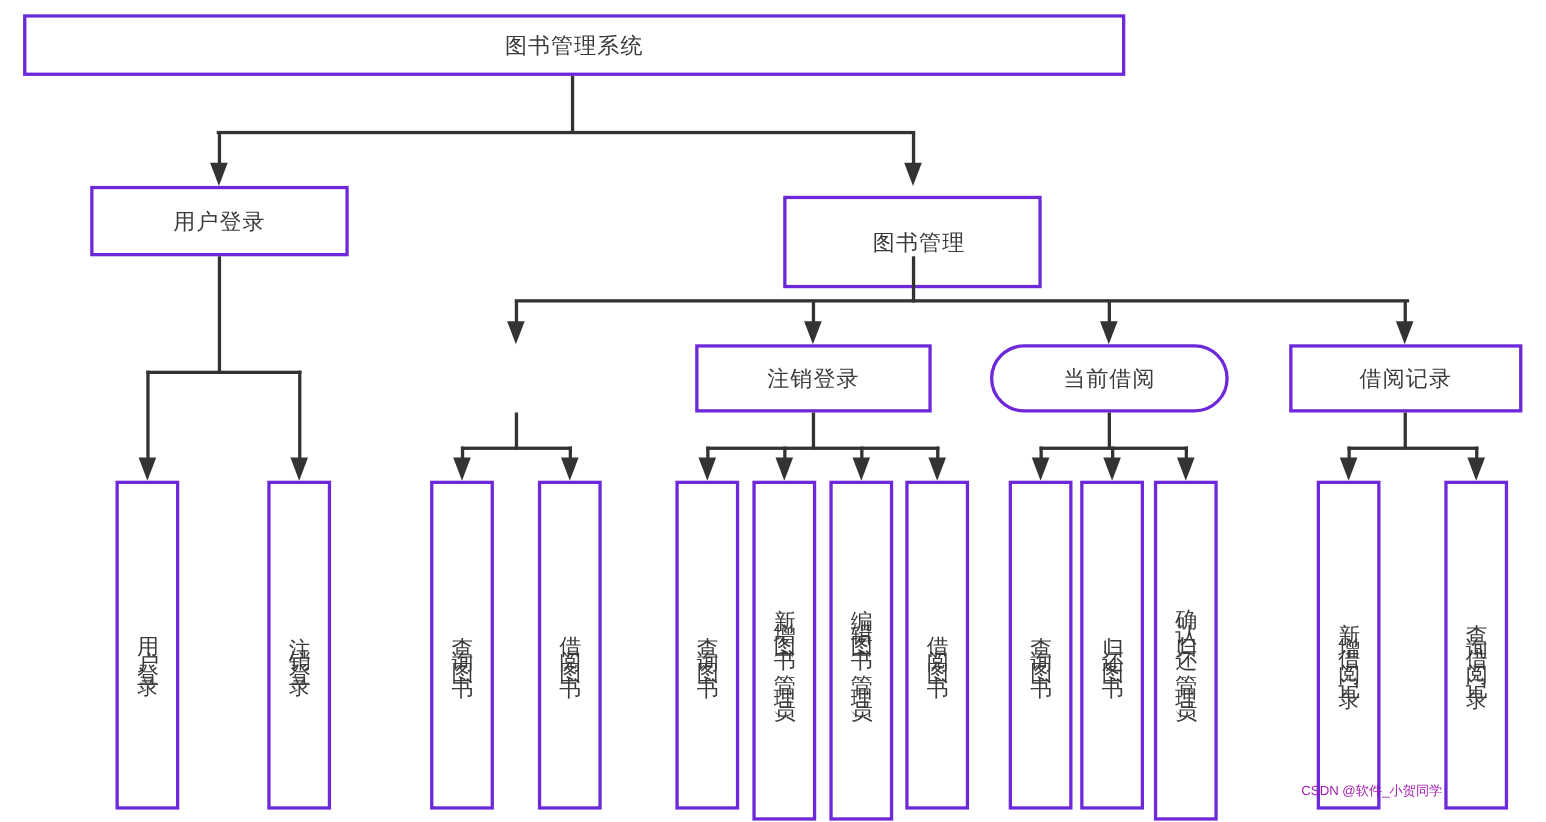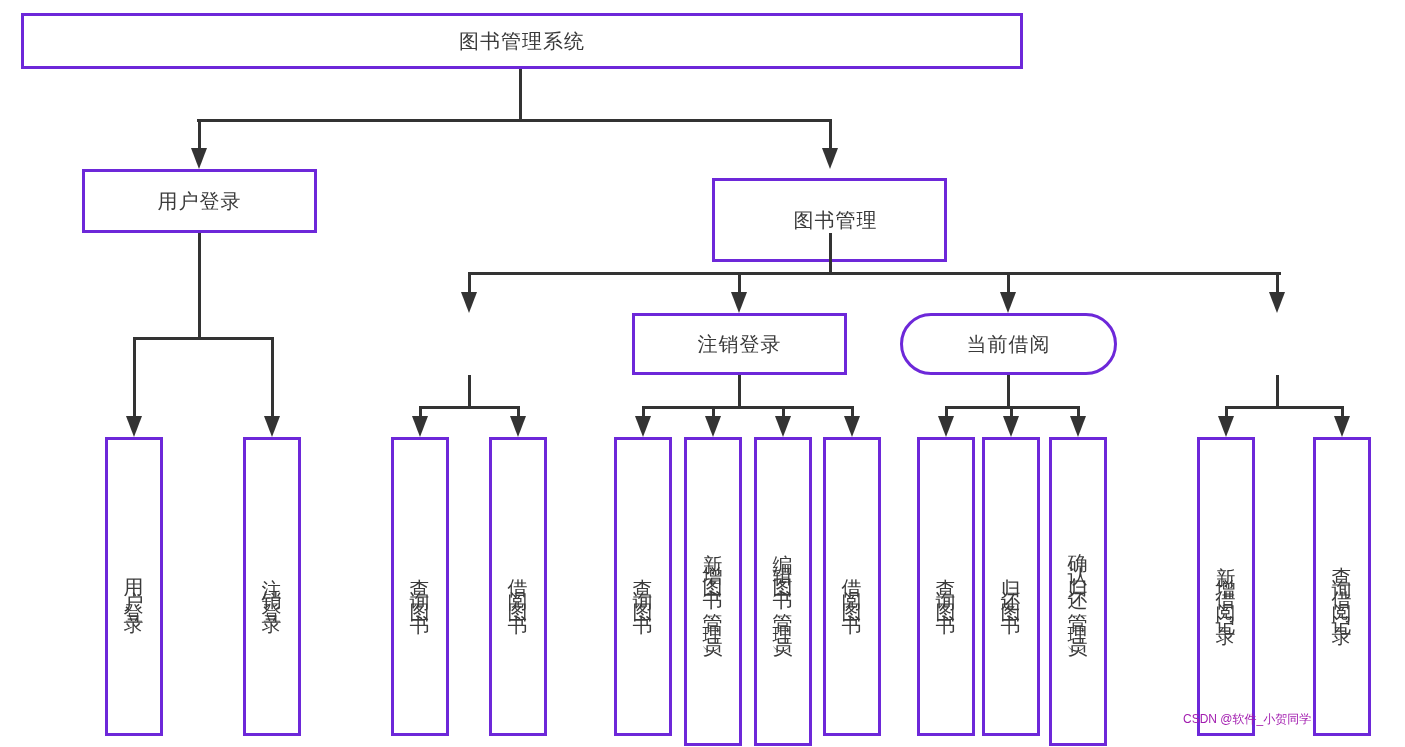--- a/index.html
+++ b/index.html
@@ -105,20 +105,23 @@
   <div class="arrowhead" style="left:1000px; top:292px;"></div>
   <div class="vline" style="left:1276px; top:273px; height:24px;"></div>
   <div class="arrowhead" style="left:1269px; top:292px;"></div>
 
   <div class="box" style="left:632px; top:313px; width:215px; height:62px;">
     <span class="hlabel">注销登录</span>
   </div>
   <div class="box" style="left:900px; top:313px; width:217px; height:62px;border-radius:31px;">
     <span class="hlabel">当前借阅</span>
   </div>
+  <div class="box" style="left:1172px; top:313px; width:212px; height:62px;">
+    <span class="hlabel">借阅记录</span>
+  </div>
 
   <div class="vline" style="left:468px; top:375px; height:34px;"></div>
   <div class="hline" style="left:419px; top:406px; width:101px;"></div>
   <div class="vline" style="left:419px; top:406px; height:14px;"></div>
   <div class="arrowhead" style="left:412px; top:416px;"></div>
   <div class="vline" style="left:517px; top:406px; height:14px;"></div>
   <div class="arrowhead" style="left:510px; top:416px;"></div>
 
   <div class="vline" style="left:738px; top:375px; height:34px;"></div>
   <div class="hline" style="left:642px; top:406px; width:212px;"></div>

